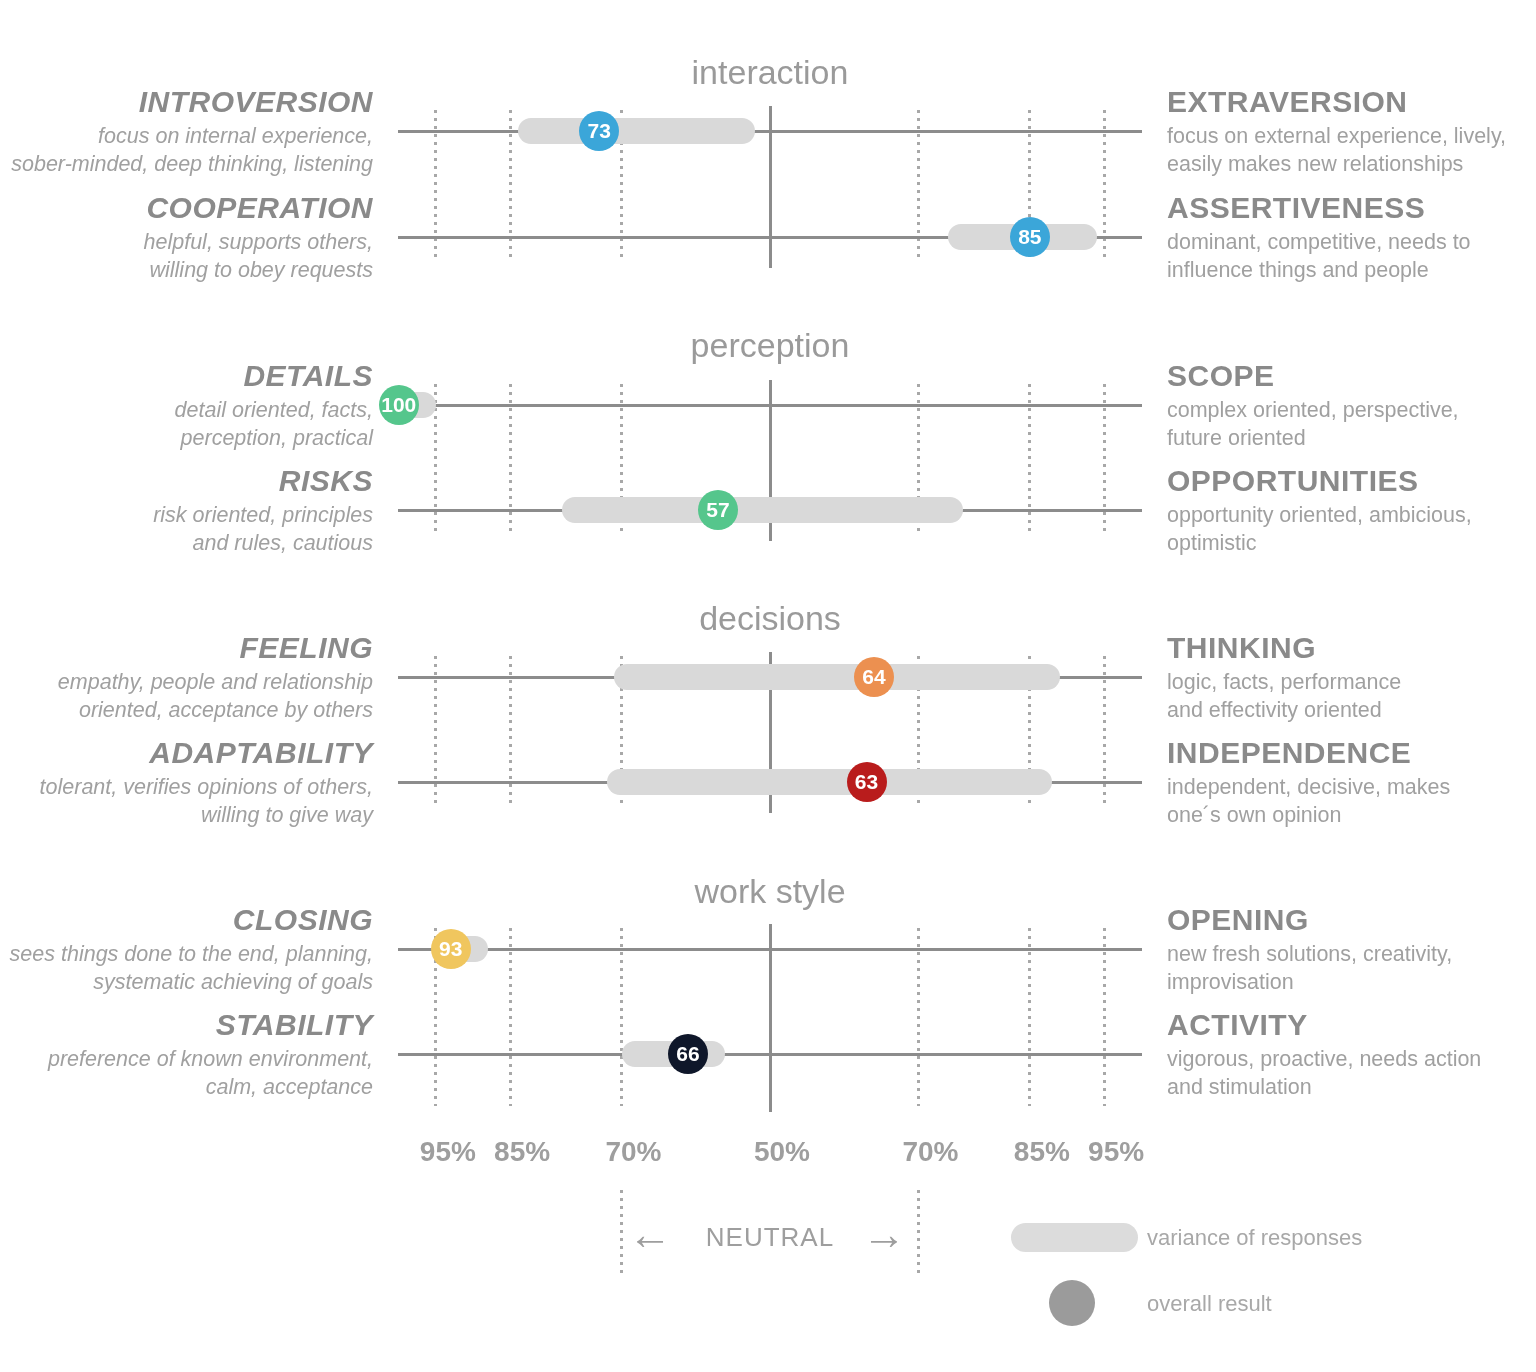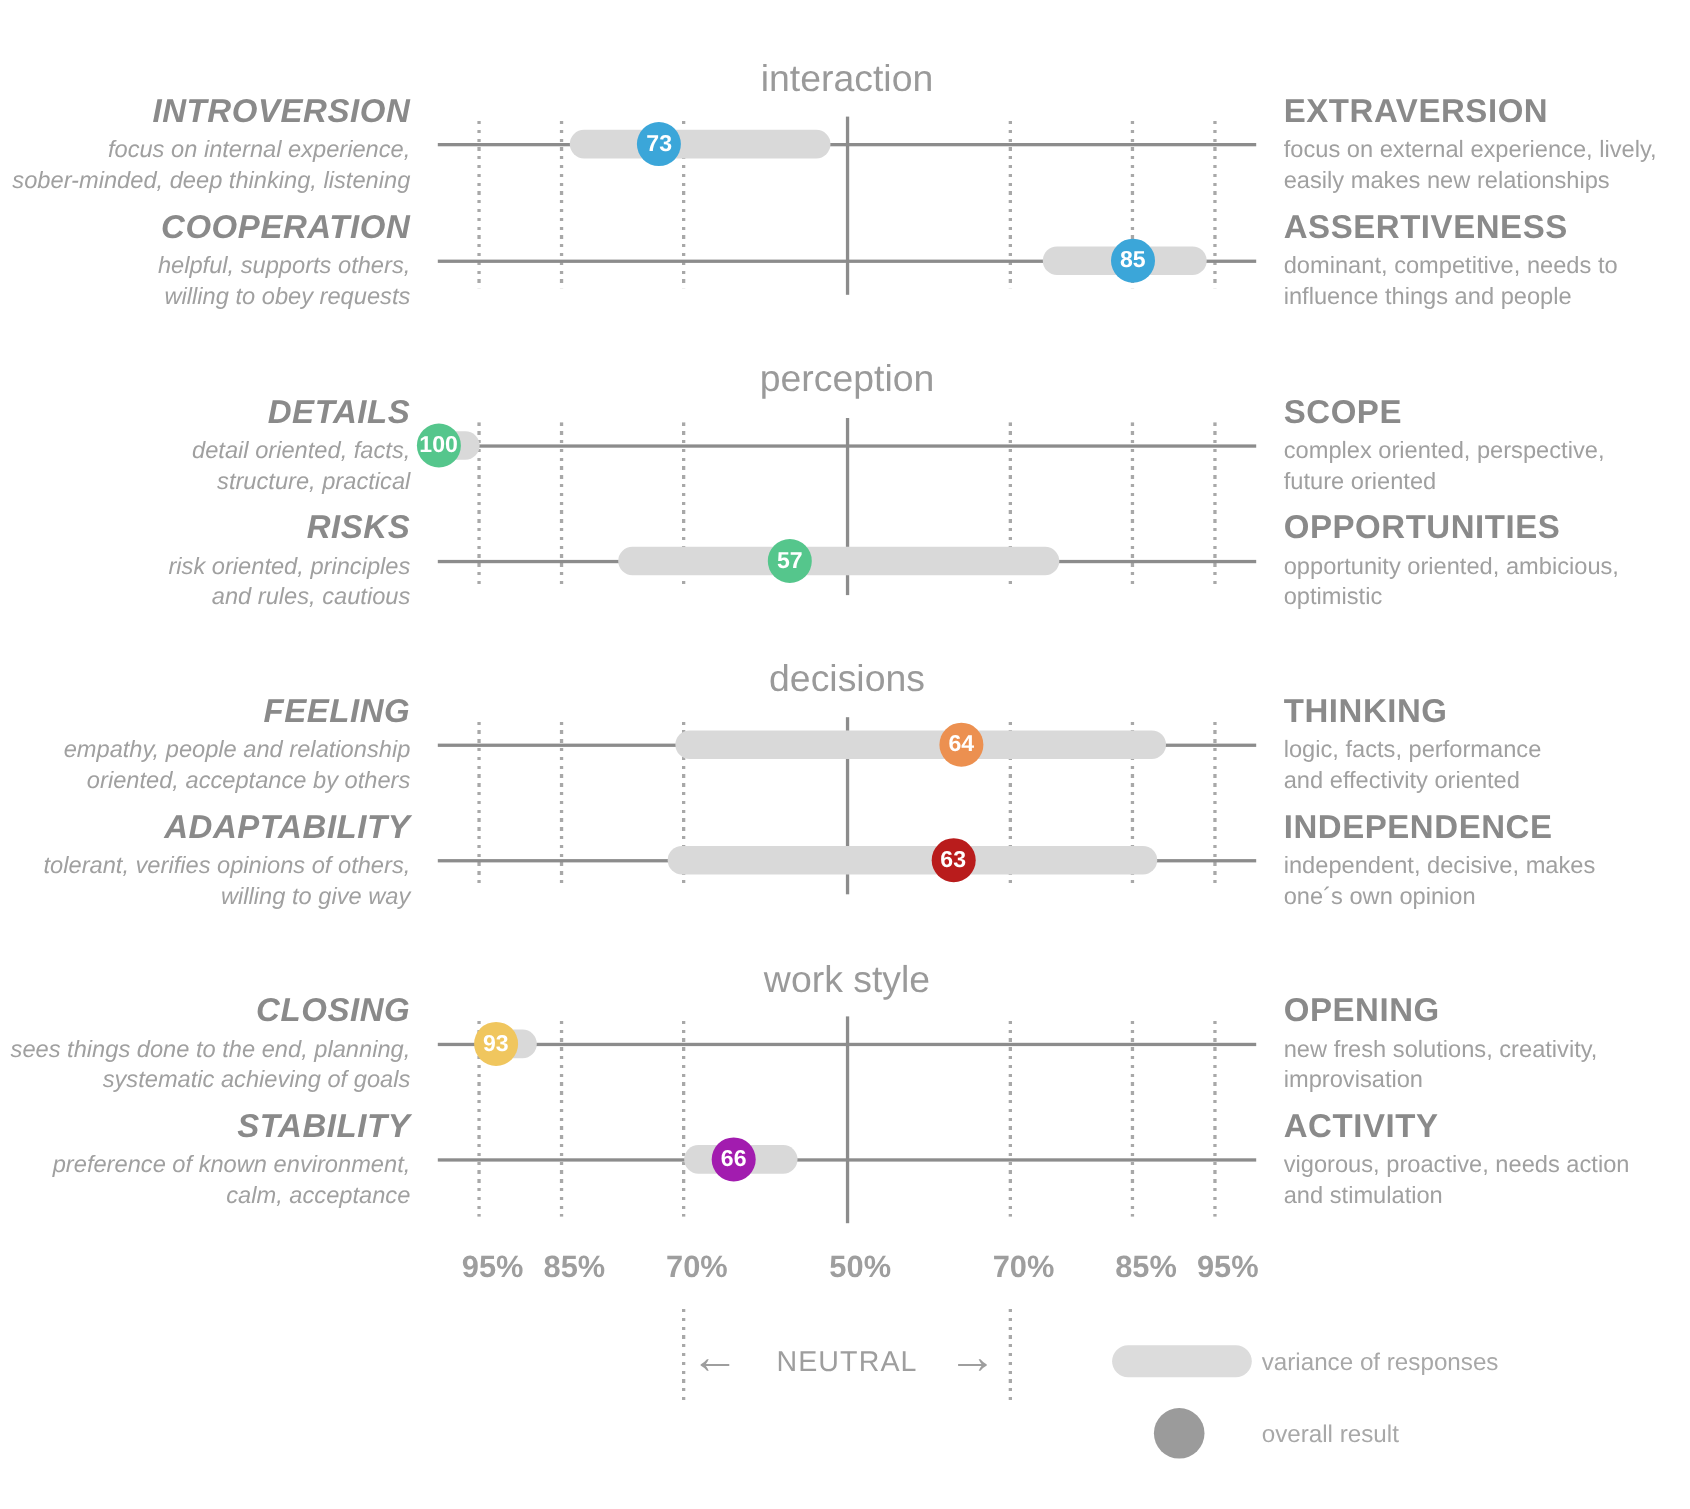--- a/index.html
+++ b/index.html
@@ -82,21 +82,21 @@
         <div class="abs vdot" style="left: 1028.38px; top: 384px; height: 151px;"></div>
         <div class="abs vdot" style="left: 1102.62px; top: 384px; height: 151px;"></div>
         <div class="abs vsolid" style="left: 768.5px; top: 380px; height: 161px;"></div>
         <div>
           <div class="abs hline" style="left: 398px; top: 404px; width: 744px;"></div>
           <div class="abs pill" style="left: 398.75px; top: 392px; width: 37.125px;"></div>
           <div class="abs dot wide" style="left: 378.75px; top: 385px; background: rgb(85, 198, 140);">100</div>
           <div class="abs pole left" style="left: 0px; top: 405px;">
             <div class="name">DETAILS</div>
             <div class="descline">detail oriented, facts,</div>
-            <div class="descline">structure, practical</div>
+            <div class="descline">perception, practical</div>
           </div>
           <div class="abs pole right" style="left: 1167px; top: 405px;">
             <div class="name">SCOPE</div>
             <div class="descline">complex oriented, perspective,</div>
             <div class="descline">future oriented</div>
           </div>
         </div>
         <div>
           <div class="abs hline" style="left: 398px; top: 509px; width: 744px;"></div>
           <div class="abs pill" style="left: 562.1px; top: 497px; width: 400.95px;"></div>
@@ -173,21 +173,21 @@
           </div>
           <div class="abs pole right" style="left: 1167px; top: 949px;">
             <div class="name">OPENING</div>
             <div class="descline">new fresh solutions, creativity,</div>
             <div class="descline">improvisation</div>
           </div>
         </div>
         <div>
           <div class="abs hline" style="left: 398px; top: 1053px; width: 744px;"></div>
           <div class="abs pill" style="left: 621.5px; top: 1041px; width: 103.95px;"></div>
-          <div class="abs dot" style="left: 647px; top: 1034px; background: #a21caf;">66</div>
+          <div class="abs dot" style="left: 668px; top: 1034px; background: #0f172a;">66</div>
           <div class="abs pole left" style="left: 0px; top: 1054px;">
             <div class="name">STABILITY</div>
             <div class="descline">preference of known environment,</div>
             <div class="descline">calm, acceptance</div>
           </div>
           <div class="abs pole right" style="left: 1167px; top: 1054px;">
             <div class="name">ACTIVITY</div>
             <div class="descline">vigorous, proactive, needs action</div>
             <div class="descline">and stimulation</div>
           </div>

